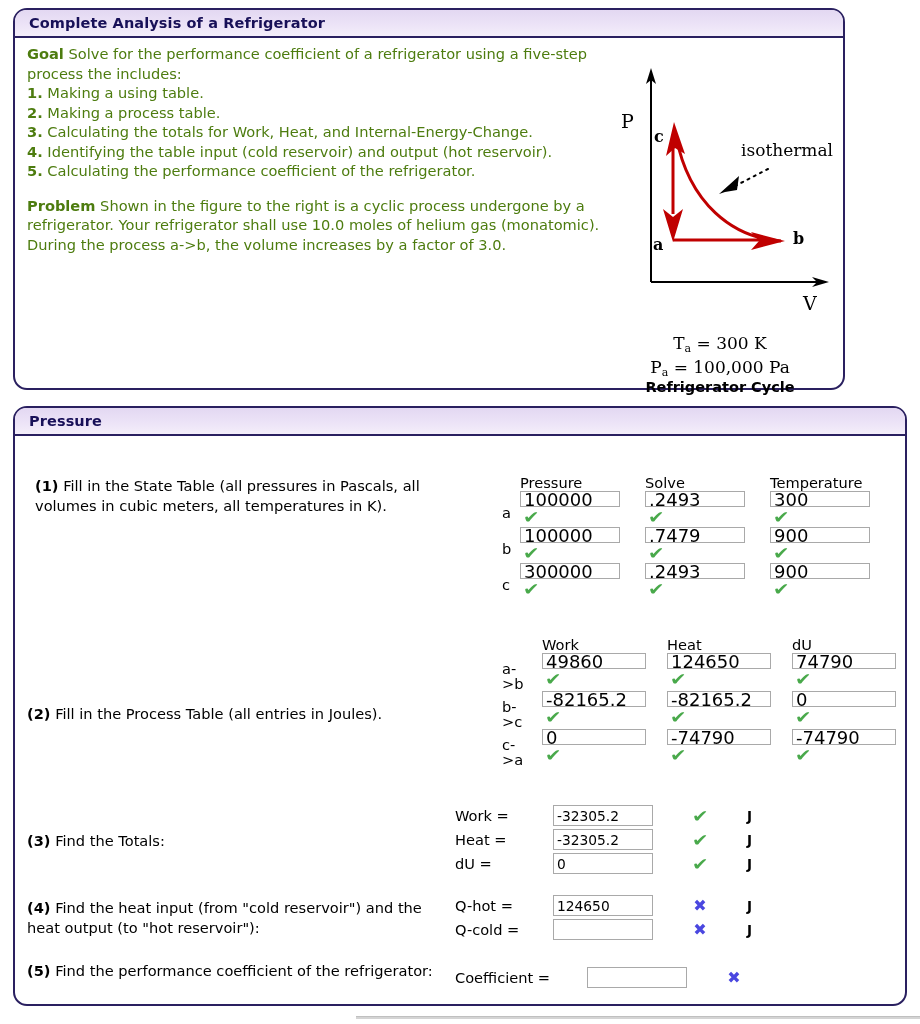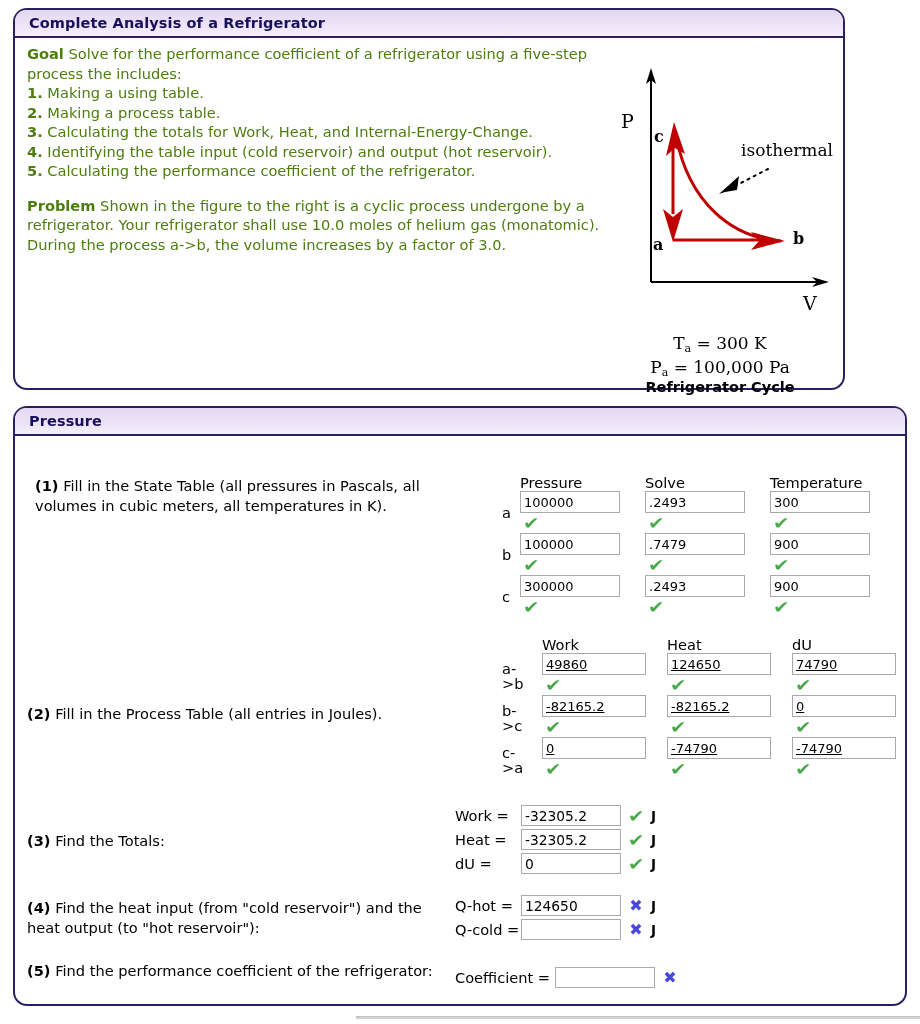--- a/index.html
+++ b/index.html
@@ -126,25 +126,25 @@
     font-size: 14.6px;
     color: #000;
     text-align: left;
     padding-top: 14px;
     line-height: 15px;
   }
   .rowlab.two { padding-top: 8px; }
   .cellwrap { width: 125px; }
   .fld {
     width: 100px;
-    height: 22px;
+    height: 16px;
     border: 1px solid #a9a9a9;
     background: #fff;
     font-family: "DejaVu Sans", "Liberation Sans", sans-serif;
-    font-size: 13px;
+    font-size: 18px;
     padding: 0 3px;
     color: #000;
     display: block;
   }
   .fld.wide { width: 104px; text-decoration: underline; }
   .mark {
     height: 20px;
     padding-left: 4px;
     line-height: 20px;
   }
@@ -166,20 +166,21 @@
   .ansblock { position: absolute; }
   #totals { left: 440px; top: 368px; }
   #qvals  { left: 440px; top: 458px; }
   #coeff  { left: 440px; top: 530px; }
 
   .ansrow {
     display: flex;
     align-items: center;
     height: 23px;
     margin-bottom: 1px;
+    gap: 32px;
   }
   .anslab {
     font-size: 14.6px;
     color: #000;
     width: 66px;
   }
   .anslab.wide { width: 100px; }
   .ansfld {
     width: 95px;
     height: 21px;

